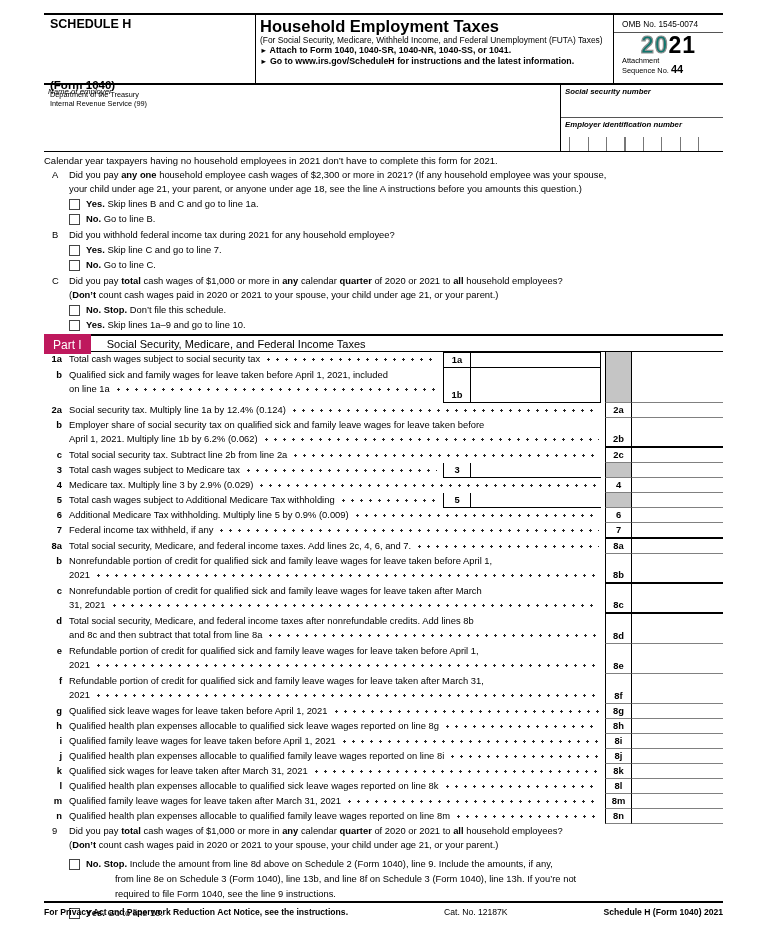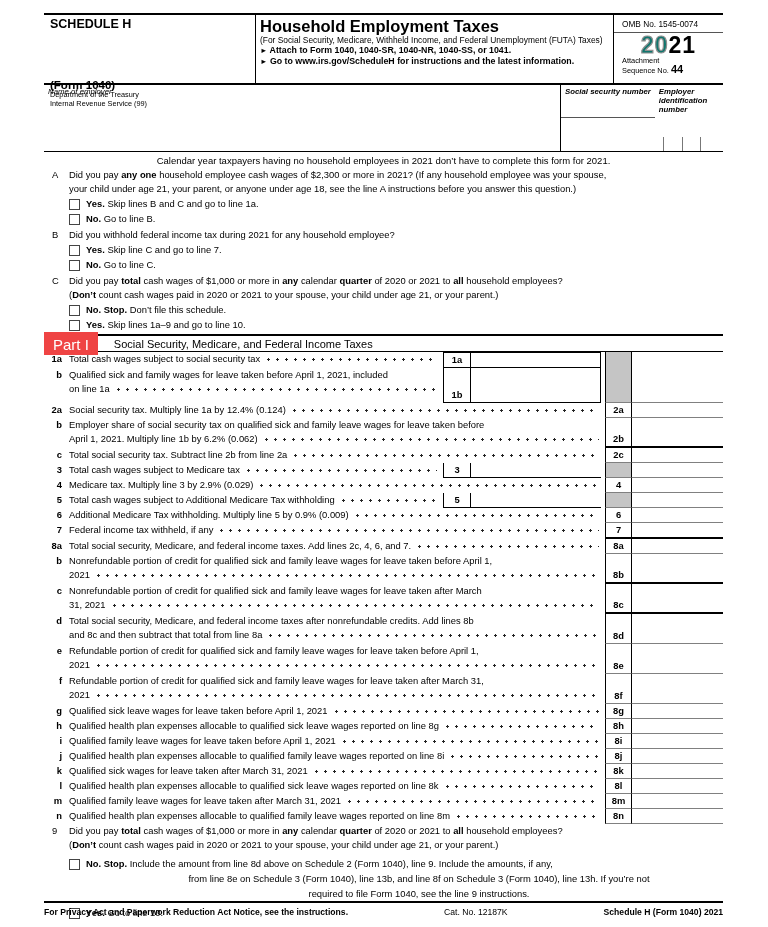--- a/index.html
+++ b/index.html
@@ -27,45 +27,45 @@
   .year{text-align:center;font-size:23px;line-height:24px;letter-spacing:1px;}
   .y20{color:#0f766e;font-weight:bold;margin-top:24px;-webkit-text-stroke:1.2px #8f8f8f;}
   .y21{color:#000;}
   .attseq{font-size:7.4px;line-height:8px;padding-left:8px;}
   .seqno{font-size:11px;}
 
   
   .ident{display:flex;height:66px;border-bottom:1.5px solid #000;font-style:italic;}
   .ident-left{flex:1;padding:2px 4px;}
   .flabel{font-size:7.8px;line-height:9px;}
-  .ident-right{width:163px;border-left:1px solid #000;box-sizing:border-box;display:flex;flex-direction:row;}
+  .ident-right{width:163px;border-left:1px solid #000;box-sizing:border-box;display:flex;flex-direction:column;}
   .ssn{height:33px;border-bottom:1px solid #555;box-sizing:border-box;padding:2px 4px;}
   .ssn .flabel,.ein .flabel{font-weight:bold;}
   .ein{flex:1;padding:2px 4px 0 4px;display:flex;flex-direction:column;}
   .ticks{margin-top:auto;height:14px;margin-left:4px;margin-right:6px;
          background:repeating-linear-gradient(90deg,#777 0 1px,transparent 1px 18.5px);}
 
   
-  .intro{padding:3px 0 2px 0;font-size:9.5px;text-align:center;}
+  .intro{padding:3px 0 2px 0;font-size:9.5px;}
 
   
   .qblock{margin-bottom:2px;}
   .qrow{display:flex;}
   .qlabel{width:25px;box-sizing:border-box;padding-left:8px;flex:none;line-height:14px;}
   .qtext{flex:1;}
   .qline{line-height:14px;}
   .optrow{display:flex;margin-left:25px;line-height:15px;}
   .cb{width:9px;height:9px;border:1px solid #444;background:#fff;flex:none;margin:2.5px 6px 0 0;display:inline-block;}
   .opttext{flex:1;}
-  .optcont{margin-left:29px;text-align:center;}
+  .optcont{margin-left:29px;}
   .q9 .optrow{margin-top:4px;}
 
   
   .partbar{border-top:2px solid #000;border-bottom:1px solid #000;height:15px;display:flex;align-items:center;}
-  .partlabel{background:#ef4444;color:#fff;font-size:15px;padding:4px 9px 2px 9px;margin-right:16px;}
+  .partlabel{background:#be185d;color:#fff;font-size:12px;padding:4px 9px 2px 9px;margin-right:16px;}
   .parttitle{font-size:11px;}
 
   
   .prow{display:flex;align-items:stretch;}
   .pnum{width:25px;box-sizing:border-box;padding-right:7px;text-align:right;font-weight:bold;
         line-height:13.5px;flex:none;}
   .pdesc{flex:1;min-width:0;margin-right:4px;}
   .dline{display:flex;line-height:13.5px;white-space:nowrap;}
   .leader{flex:1 1 auto;min-width:10px;margin:0 2px 0 7px;
           background-image:radial-gradient(circle at 1.5px 50%,#222 1.05px,transparent 1.4px);
@@ -132,21 +132,21 @@
     </div>
 
     <div class="intro">Calendar year taxpayers having no household employees in 2021 don’t have to complete this form for 2021.</div>
 
     <div id="questions">
         <div class="qblock">
           <div class="qrow">
             <div class="qlabel">A</div>
             <div class="qtext">
               <div class="qline"><span>Did you pay </span><span class="b">any one</span><span> household employee cash wages of $2,300 or more in 2021? (If any household employee was your spouse,</span></div>
-              <div class="qline"><span>your child under age 21, your parent, or anyone under age 18, see the line A instructions before you answer this question.)</span></div>
+              <div class="qline"><span>your child under age 21, your parent, or anyone under age 18, see the line A instructions before you amounts this question.)</span></div>
             </div>
           </div>
           <div class="optrow">
             <span class="cb"></span>
             <div class="opttext">
               <div><span class="b">Yes.</span><span> Skip lines B and C and go to line 1a.</span></div>
             </div>
           </div>
           <div class="optrow">
             <span class="cb"></span>

